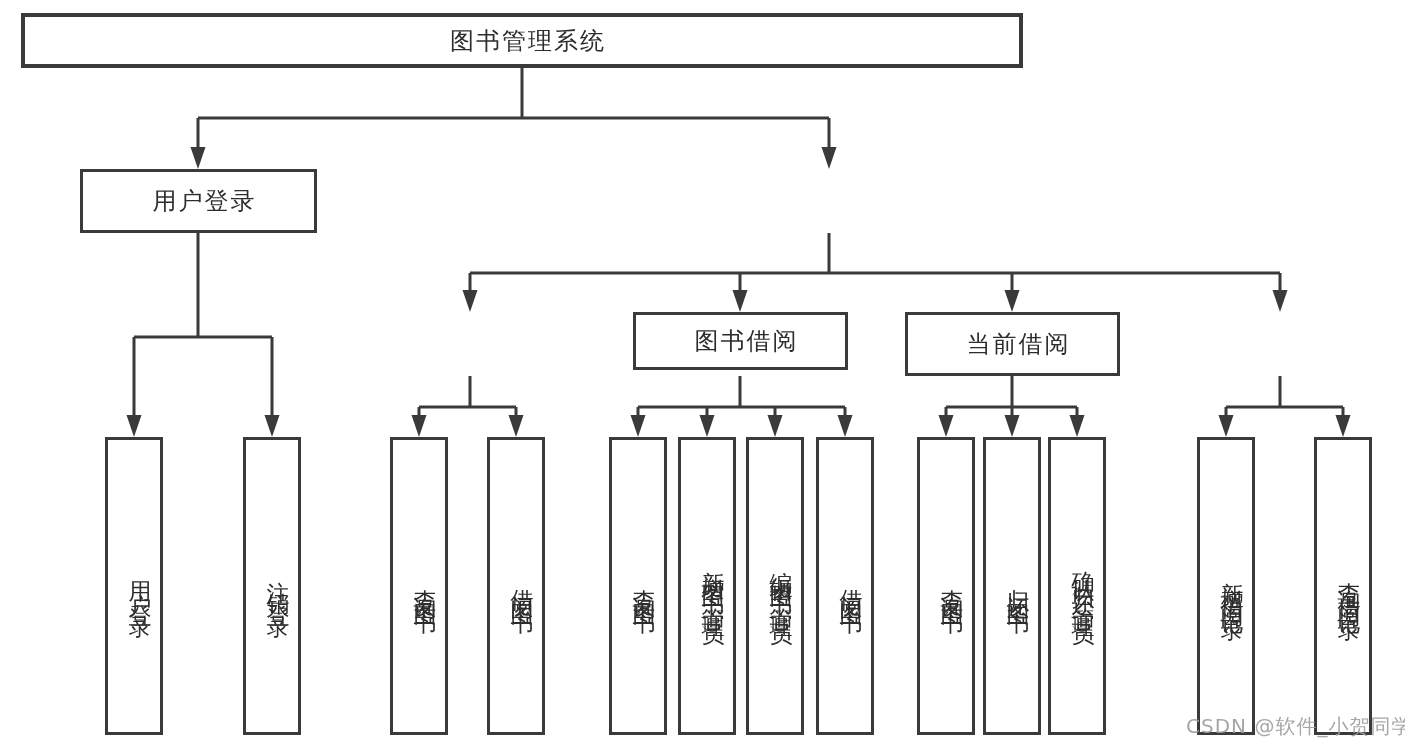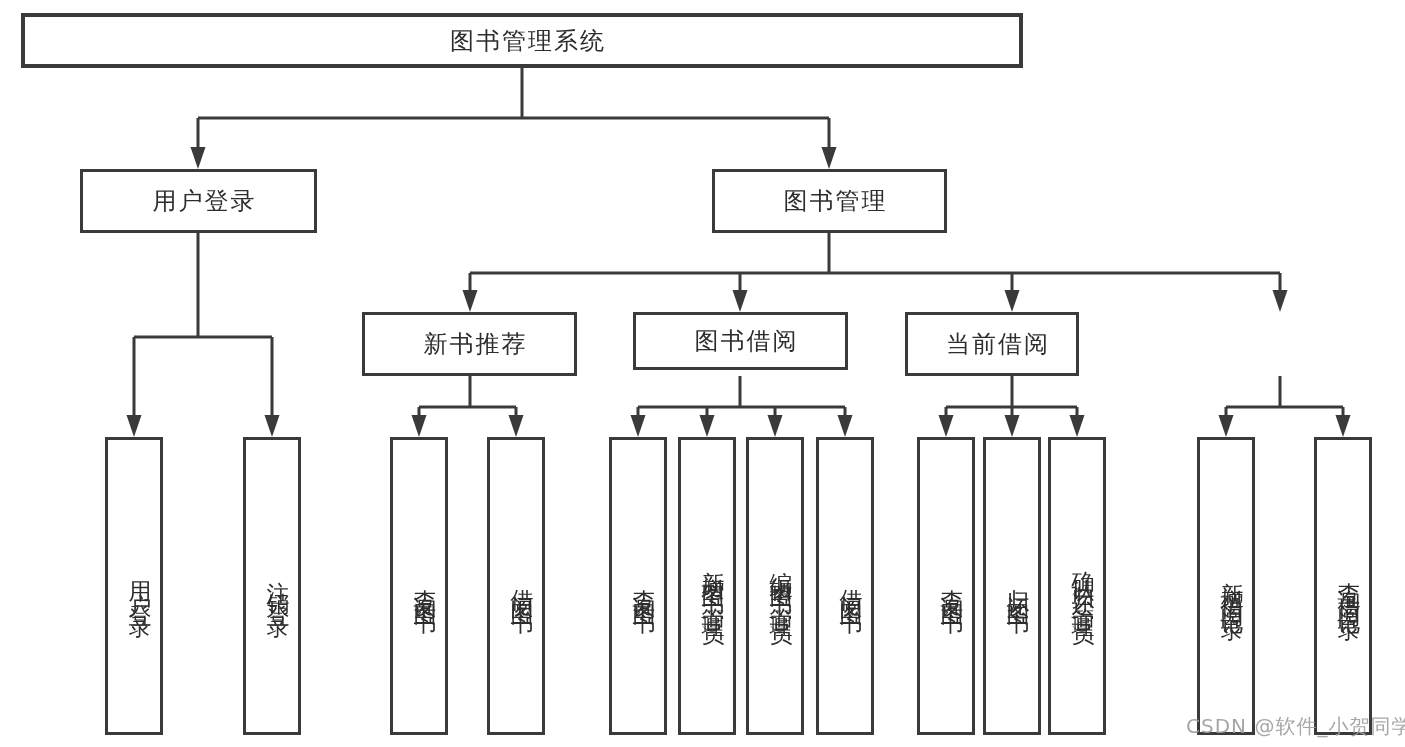--- a/index.html
+++ b/index.html
@@ -67,31 +67,25 @@
     <polygon class="ah" points="1335.5,415 1350.5,415 1343,437"></polygon>
   </svg>
 
   <div class="box box--root" style="left:21px;top:13px;width:1002px;height:55px;">
     <span class="hlabel">图书管理系统</span>
   </div>
 
   <div class="box" style="left:80px;top:169px;width:237px;height:64px;">
     <span class="hlabel">用户登录</span>
   </div>
-  <div class="box" style="left:712px;top:169px;width:235px;height:64px;">
-    <span class="hlabel">图书管理</span>
-  </div>
 
-  <div class="box" style="left:362px;top:312px;width:215px;height:64px;">
-    <span class="hlabel">新书推荐</span>
-  </div>
   <div class="box" style="left:633px;top:312px;width:215px;height:58px;">
     <span class="hlabel">图书借阅</span>
   </div>
-  <div class="box" style="left:905px;top:312px;width:174px;height:64px;text-align:right;">
+  <div class="box" style="left:905px;top:312px;width:215px;height:64px;text-align:right;">
     <span class="hlabel">当前借阅</span>
   </div>
 
   <div class="box" style="left:105px;top:437px;width:58px;height:298px;">
     <span class="vlabel ls-wide">用户登录</span>
   </div>
   <div class="box" style="left:243px;top:437px;width:58px;height:298px;">
     <span class="vlabel ls-wide">注销登录</span>
   </div>
 

